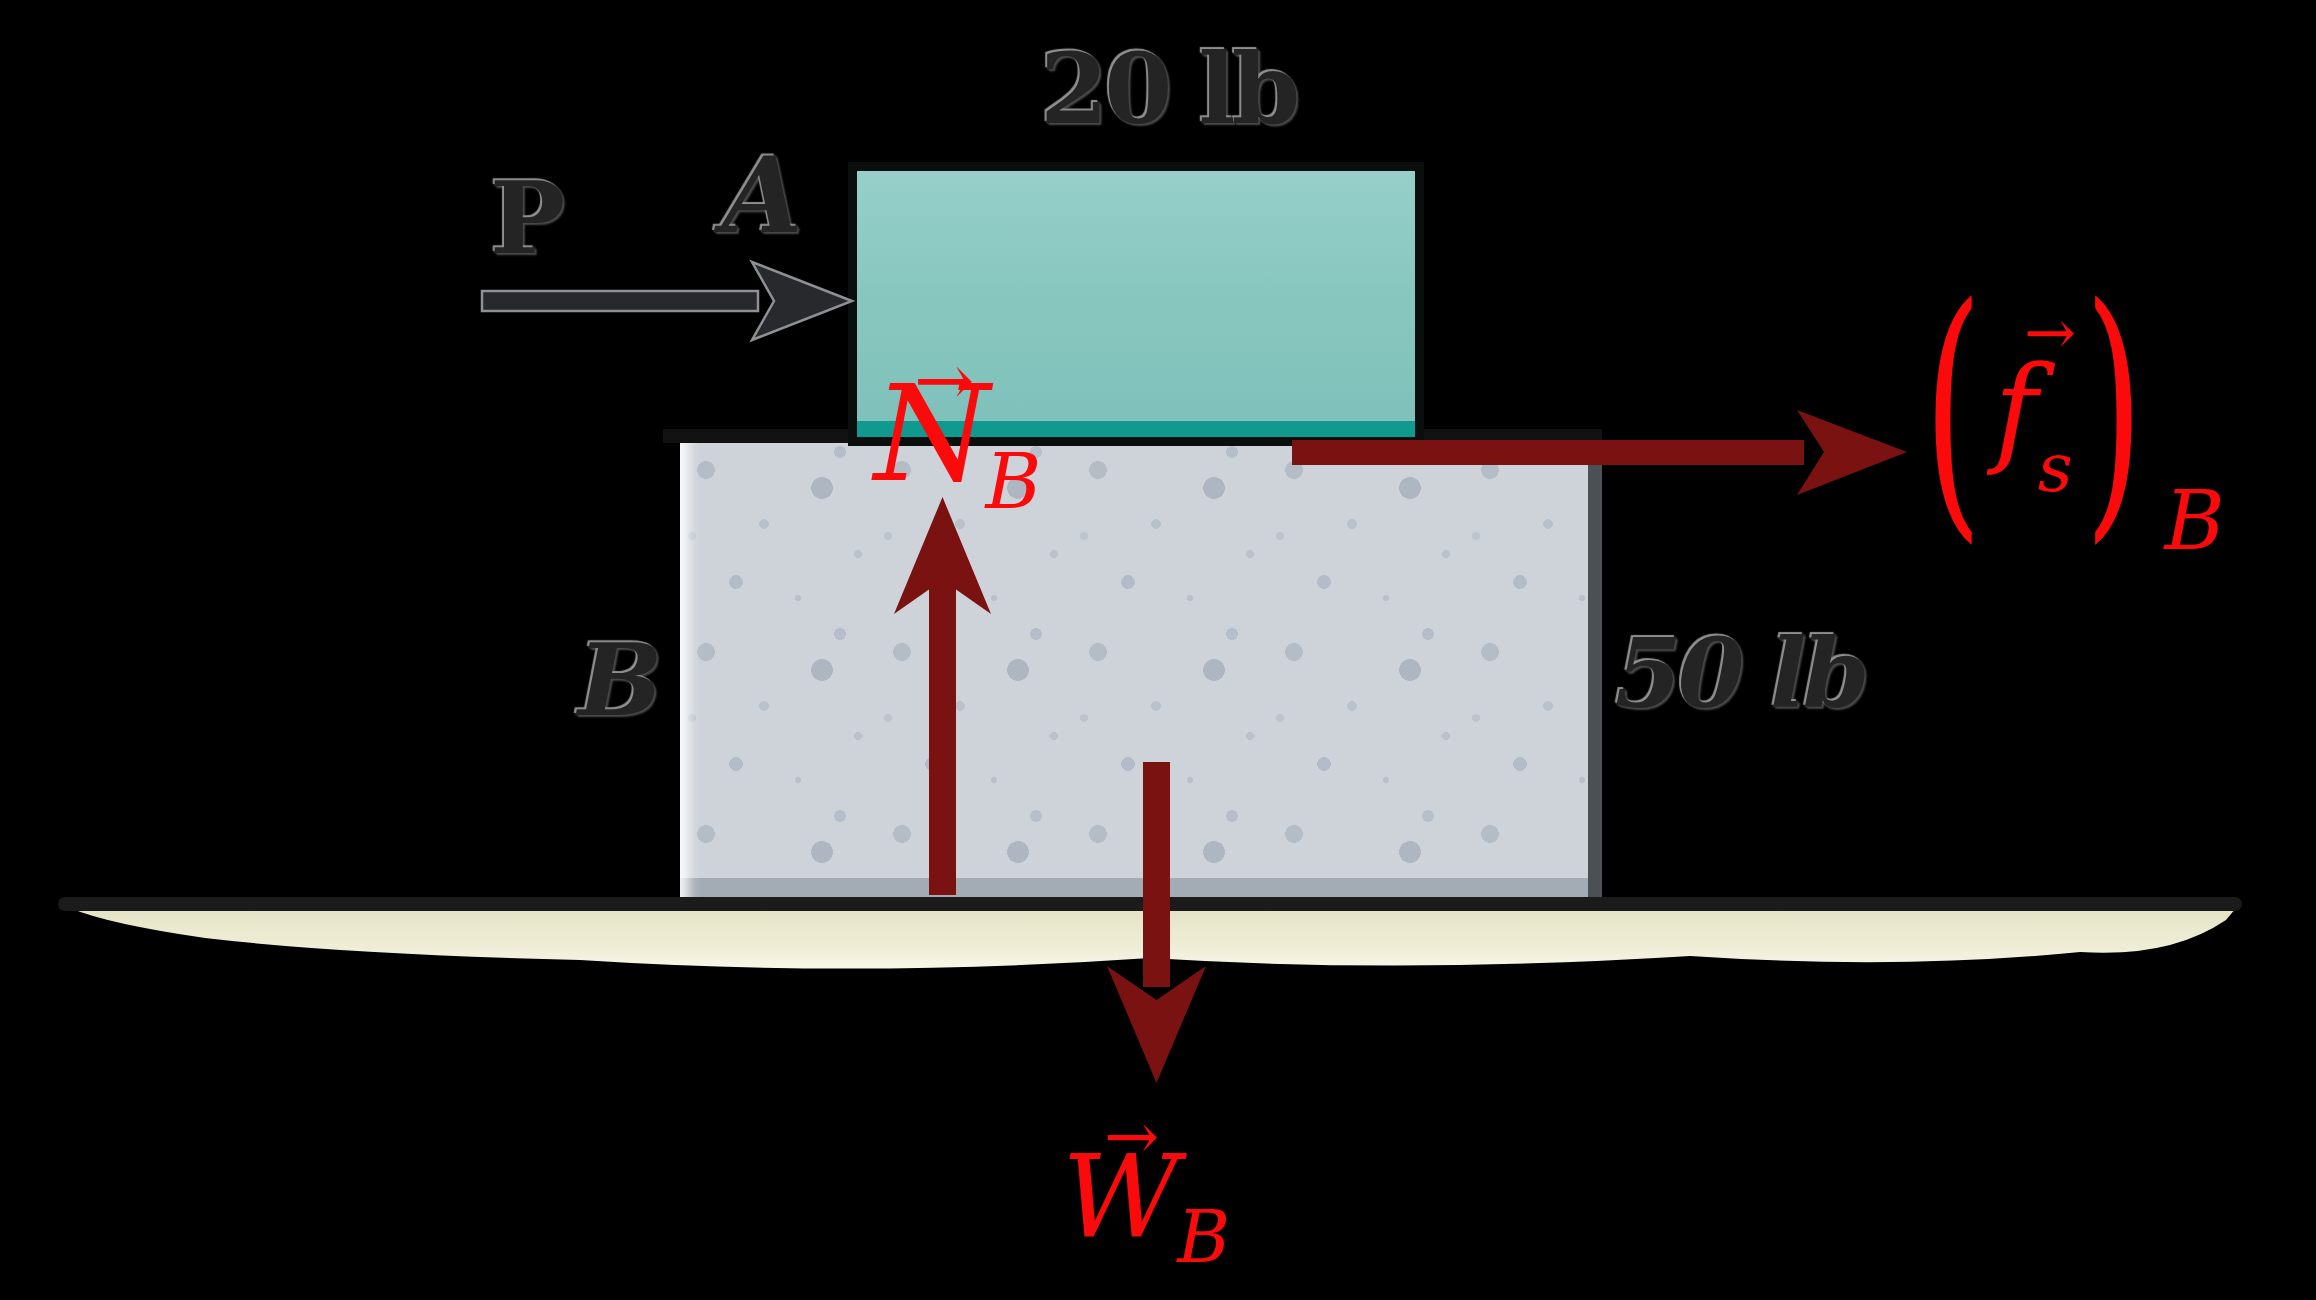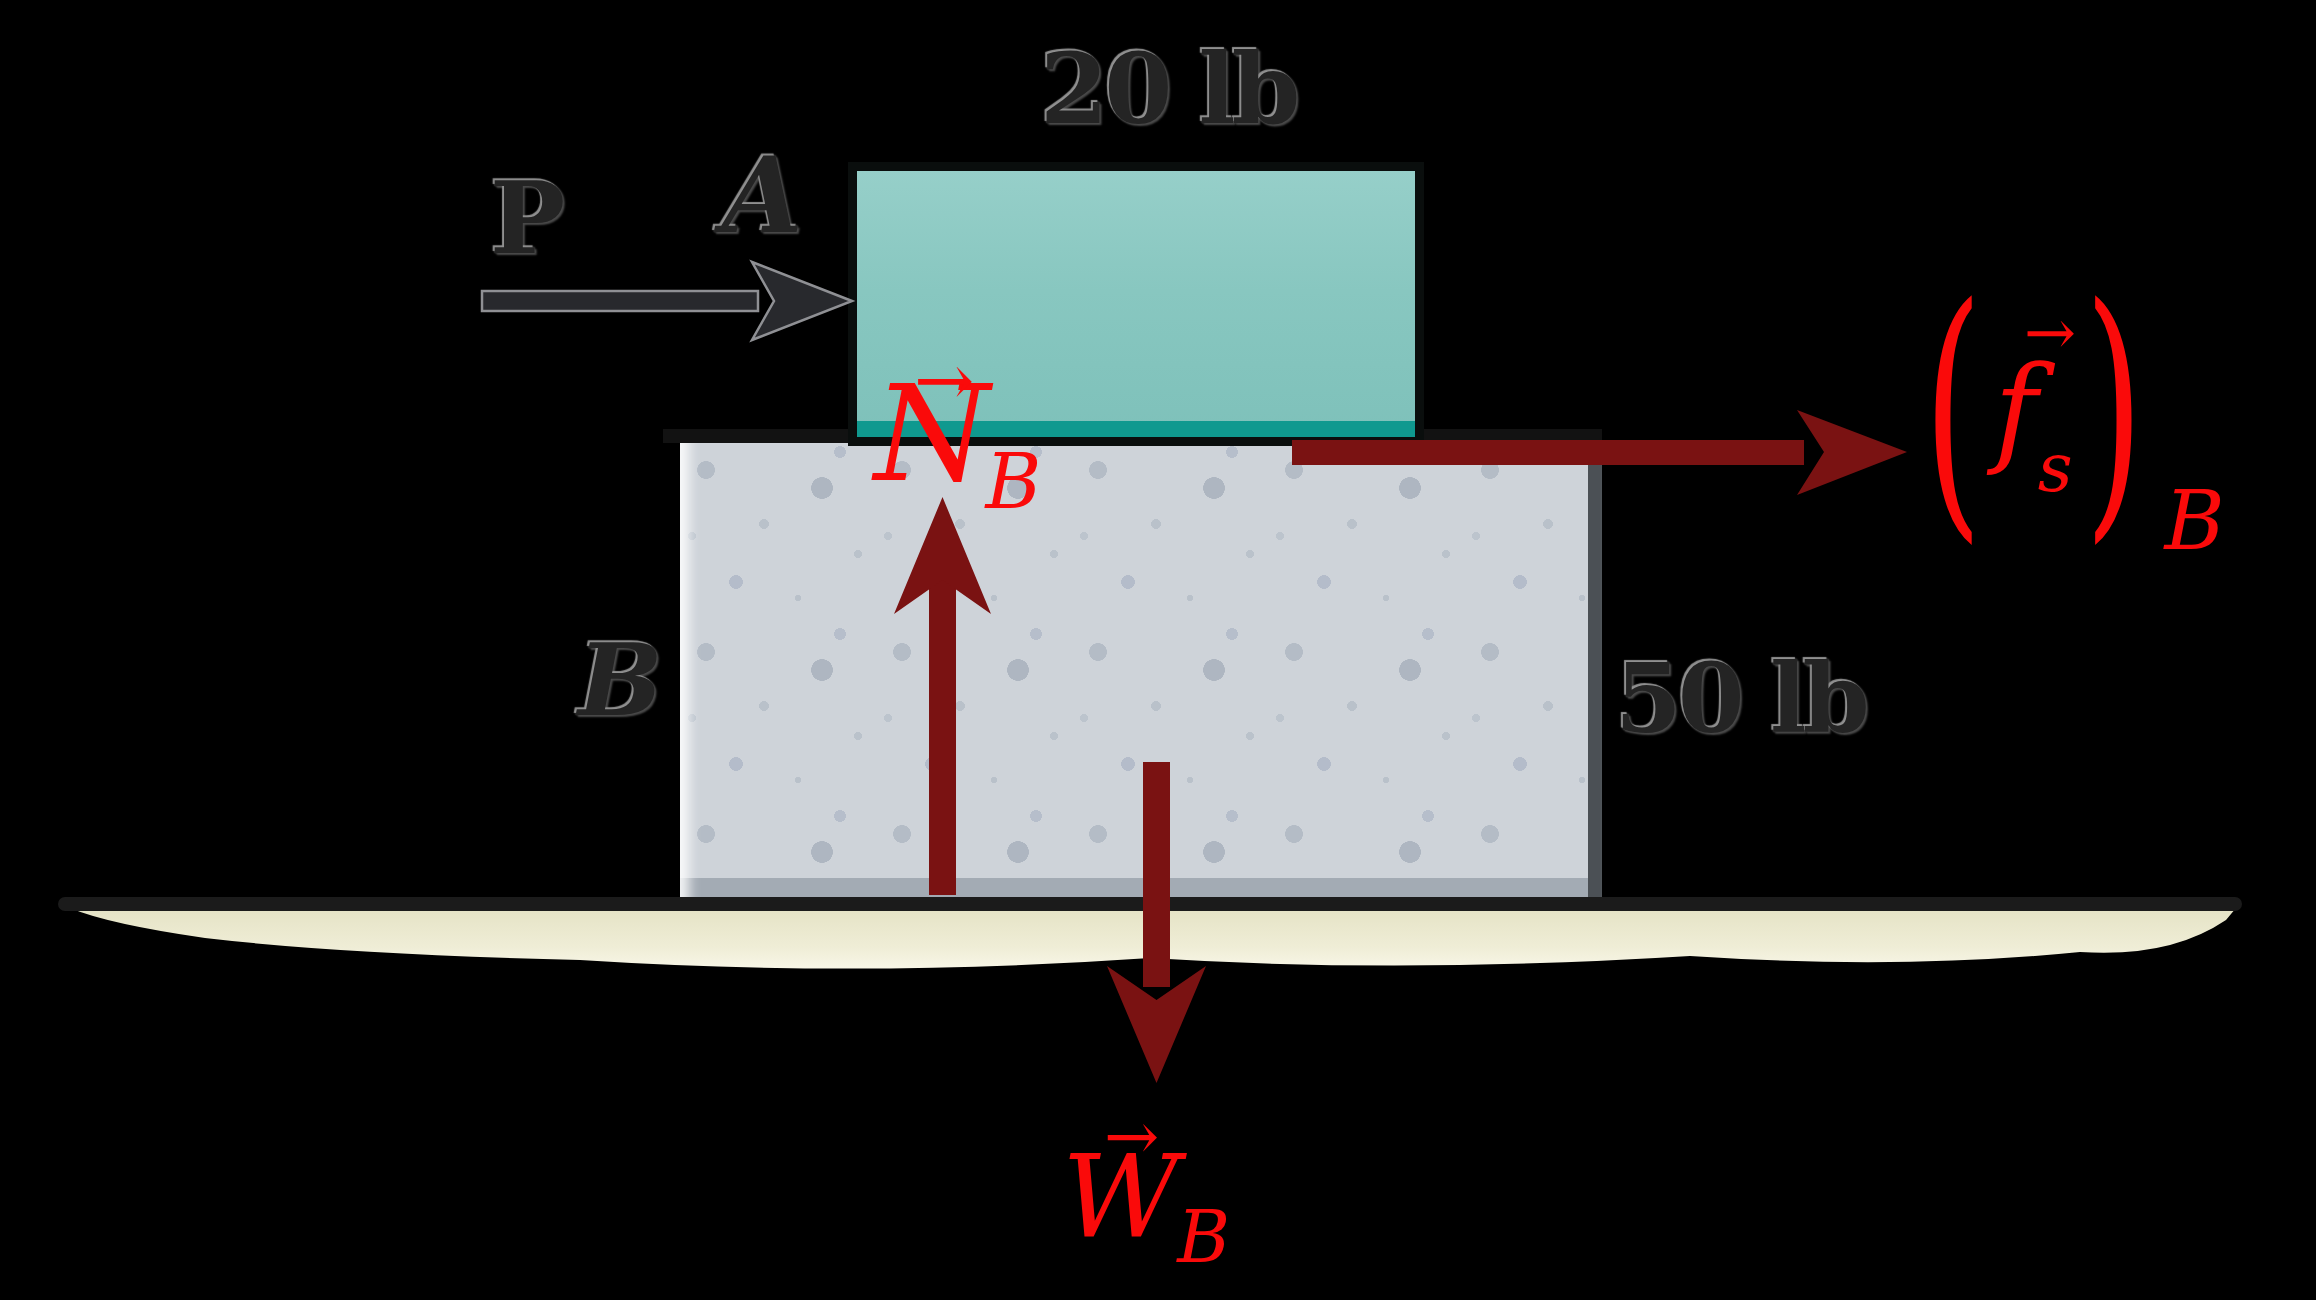--- a/index.html
+++ b/index.html
@@ -118,21 +118,21 @@
     <g fill="#7a1212">
       <rect x="1143" y="762" width="27" height="225"></rect>
       <polygon points="1156.5,1083 1107,966 1156.5,1000 1206,966"></polygon>
     </g>
   </svg>
 
   <div class="abs black-lbl" style="left:1040px;top:40px;font-size:98px;letter-spacing:-4px;">20 lb</div>
   <div class="abs black-lbl" style="left:490px;top:168px;font-size:100px;">P</div>
   <div class="abs black-lbl italic" style="left:722px;top:144px;font-size:104px;">A</div>
   <div class="abs black-lbl italic" style="left:578px;top:630px;font-size:100px;">B</div>
-  <div class="abs black-lbl" style="left:1615px;top:651px;font-size:96px;letter-spacing:-4px;">50 lb</div>
+  <div class="abs black-lbl" style="left:1615px;top:626px;font-size:96px;letter-spacing:-4px;font-style:italic;">50 lb</div>
 
   <div class="abs red-lbl" style="left:874px;top:368px;font-size:132px;">
     <span class="vecwrap">
       <span class="overarrow" style="left:40px;top:-24px;font-size:72px;">→</span>
       <span>N</span>
     </span><span class="subB" style="font-size:76px;position:relative;top:28px;left:-4px;">B</span>
   </div>
 
   <div class="abs red-lbl" style="left:1062px;top:1140px;font-size:114px;">
     <span class="vecwrap">

